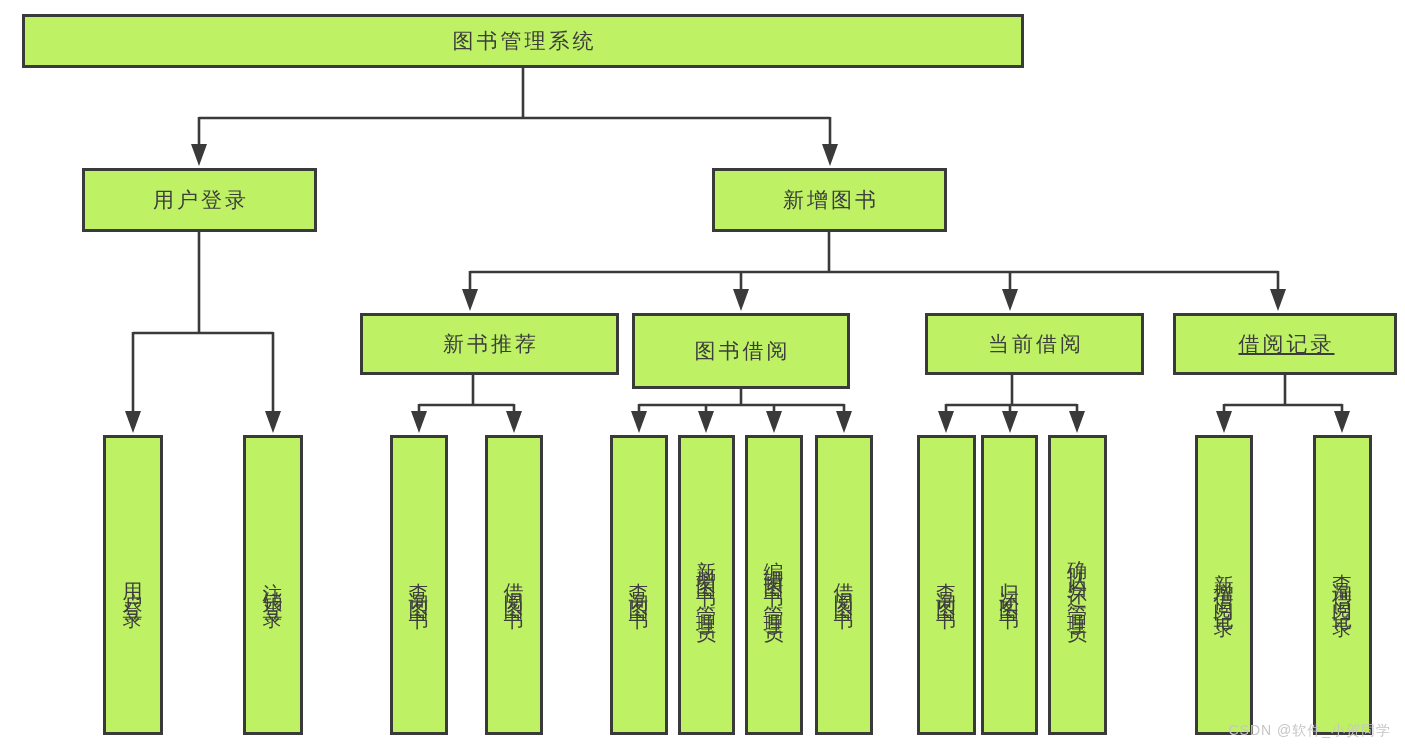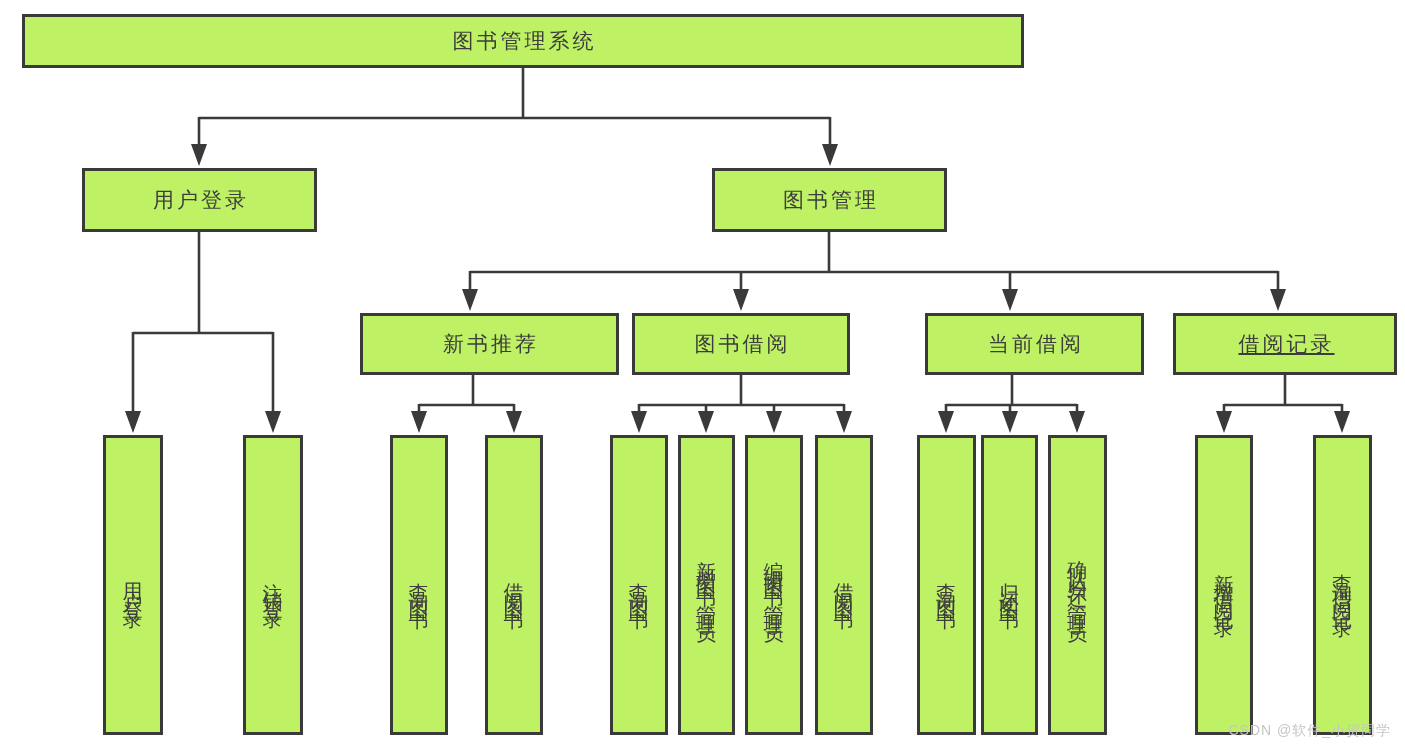--- a/index.html
+++ b/index.html
@@ -48,21 +48,21 @@
     font-size:20px;
     letter-spacing:9px;
     line-height:1;
     white-space:nowrap;
   }
   
   .n-root           {left:22px;  top:14px;  width:1002px; height:54px;}
   .n-user-login     {left:82px;  top:168px; width:235px;  height:64px;}
   .n-book-mgmt      {left:712px; top:168px; width:235px;  height:64px;}
   .n-new-book-rec   {left:360px; top:313px; width:259px;  height:62px;}
-  .n-book-borrow    {left:632px; top:313px; width:218px;  height:62px;}
+  .n-book-borrow    {left:632px; top:313px; width:218px;  height:76px;}
   .n-current-borrow {left:903px; top:313px; width:219px;  height:62px;margin-left:22px;}
   .n-borrow-records {left:1173px;top:313px; width:224px;  height:62px;text-decoration:underline;}
   
   .leaf{top:435px;height:300px;}
   .lf1 {left:103px; width:60px;}
   .lf2 {left:243px; width:60px;}
   .lf3 {left:390px; width:58px;}
   .lf4 {left:485px; width:58px;}
   .lf5 {left:610px; width:58px;}
   .lf6 {left:678px; width:57px;}
@@ -149,21 +149,21 @@
     <line x1="1224" y1="405" x2="1342" y2="405"></line>
     <line x1="1224" y1="404" x2="1224" y2="414"></line>
     <polygon points="1216,411 1232,411 1224,433"></polygon>
     <line x1="1342" y1="404" x2="1342" y2="414"></line>
     <polygon points="1334,411 1350,411 1342,433"></polygon>
   </svg>
 
   <div class="node h n-root">图书管理系统</div>
 
   <div class="node h n-user-login">用户登录</div>
-  <div class="node h n-book-mgmt">图书管理</div>
+  <div class="node h n-book-mgmt">新增图书</div>
 
   <div class="node h n-new-book-rec">新书推荐</div>
   <div class="node h n-book-borrow">图书借阅</div>
   <div class="node h n-current-borrow">当前借阅</div>
   <div class="node h n-borrow-records">借阅记录</div>
 
   <div class="node v leaf lf1">
     <span>用户登录</span>
   </div>
   <div class="node v leaf lf2">

